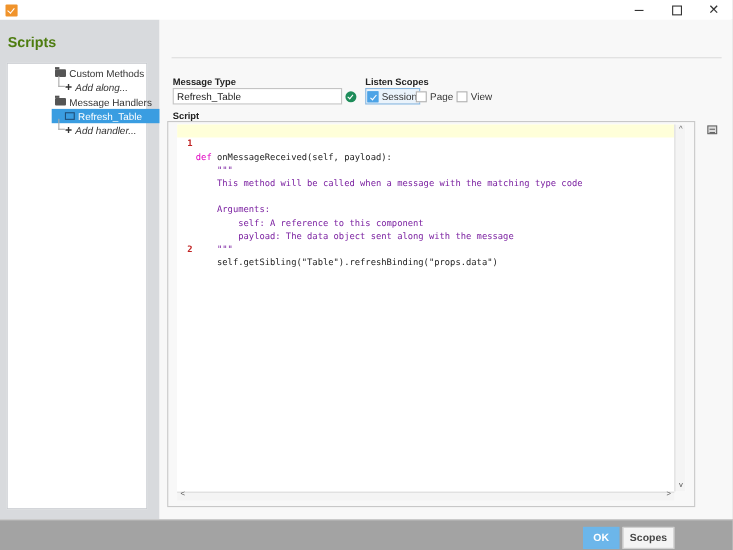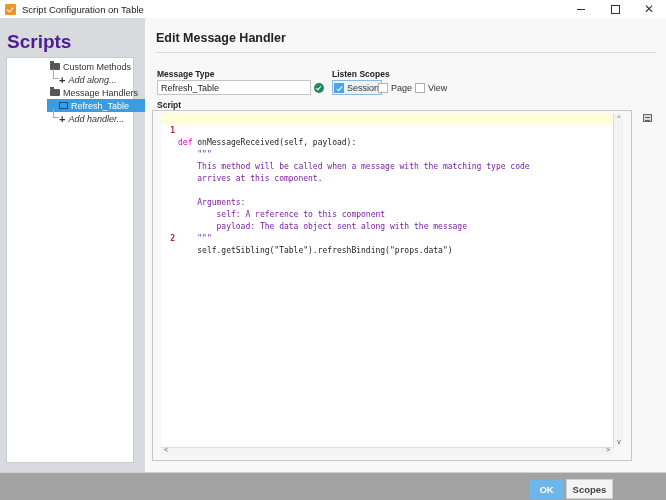--- a/index.html
+++ b/index.html
@@ -9,21 +9,21 @@
     .titlebar .app-icon { width: 11px; height: 11px; background: #f0932b; margin-left: 5px; border-radius: 1px; position: relative; }
     .titlebar .app-icon::after { content: ""; position: absolute; left: 3px; top: 2px; width: 3px; height: 5px; border-right: 1.5px solid #fff; border-bottom: 1.5px solid #fff; transform: rotate(40deg); }
     .titlebar .title { margin-left: 6px; font-size: 9.5px; color: #222; }
     .win-controls { position: absolute; right: 0; top: 0; height: 18px; display: flex; }
     .win-btn { width: 34px; height: 18px; display: flex; align-items: center; justify-content: center; color: #333; font-size: 11px; }
     .win-btn.min::before { content: ""; width: 8px; height: 1px; background: #333; }
     .win-btn.max::before { content: ""; width: 7px; height: 7px; border: 1px solid #333; }
     .win-btn.close { font-size: 12px; }
 
     .sidebar { position: absolute; left: 0; top: 18px; width: 145px; height: 454px; background: #d8dadd; }
-    .sidebar h2 { position: absolute; left: 7px; top: 13px; font-size: 19px; font-weight: bold; color: #4c1d95; }
+    .sidebar h2 { position: absolute; left: 7px; top: 13px; font-size: 13px; font-weight: bold; color: #4d7c0f; }
     .tree { position: absolute; left: 6px; top: 39px; width: 128px; height: 406px; background: #fff; border: 1px solid #c8cbd0; }
     .tree-item { position: absolute; left: 0; height: 13px; display: flex; align-items: center; font-size: 9px; color: #333; width: 100%; margin-left: 40px; }
     .tree-item .folder { width: 10px; height: 7px; background: #555; margin-left: 3px; margin-right: 3px; border-radius: 1px; position: relative; }
     .tree-item .folder::before { content: ""; position: absolute; left: 0; top: -2px; width: 4px; height: 2px; background: #555; }
     .tree-item .plus { margin-left: 12px; margin-right: 3px; font-weight: bold; font-size: 11px; color: #333; }
     .tree-item .connector { position: absolute; left: 6px; top: -4px; width: 6px; height: 10px; border-left: 1px solid #aaa; border-bottom: 1px solid #aaa; }
     .tree-item em { font-style: italic; }
     .tree-item.selected { background: #3a9de1; color: #fff; }
     .tree-item .msg-icon { width: 9px; height: 7px; border: 1.5px solid #1e4f7a; margin-left: 12px; margin-right: 3px; background: #3a9de1; }
 
@@ -64,21 +64,20 @@
     .btn.ok { left: 530px; width: 33px; background: #6cb6ea; border-color: #6cb6ea; color: #fff; }
     .btn.cancel { left: 566px; width: 47px; }
     .btn.apply { left: 616px; width: 45px; margin-top: 43px; }
   </style>
 </head>
 <body>
 
 <div class="window">
   <div class="titlebar">
     <span class="app-icon"></span>
-    <span class="title">Script Configuration on Table</span>
     <div class="win-controls">
       <div class="win-btn min"></div>
       <div class="win-btn max"></div>
       <div class="win-btn close">✕</div>
     </div>
   </div>
 
   <div class="sidebar">
     <h2>Scripts</h2>
     <div class="tree">
@@ -101,21 +100,20 @@
       </div>
       <div class="tree-item" style="top:54px">
         <span class="connector"></span>
         <span class="plus">+</span>
         <em>Add handler...</em>
       </div>
     </div>
   </div>
 
   <div class="main">
-    <h1>Edit Message Handler</h1>
     <div class="rule"></div>
 
     <div class="label" style="left:12px; top:51px">Message Type</div>
     <input class="msg-input" type="text" value="Refresh_Table" style="">
     <span class="valid-icon"></span>
 
     <div class="label" style="left:187px; top:51px">Listen Scopes</div>
     <label class="scope checked" style="left:187px">
       <span class="cb"></span>
       <span>Session</span>
@@ -138,24 +136,20 @@
             <span class="ln">1</span>
             <span class="txt"><span class="kw">def</span><span> onMessageReceived(self, payload):</span></span>
           </div>
           <div class="line">
             <span class="ln"></span>
             <span class="txt doc">    """</span>
           </div>
           <div class="line">
             <span class="ln"></span>
             <span class="txt doc">    This method will be called when a message with the matching type code</span>
-          </div>
-          <div class="line">
-            <span class="ln"></span>
-            <span class="txt doc">    arrives at this component.</span>
           </div>
           <div class="line">
             <span class="ln"></span>
             <span class="txt doc"></span>
           </div>
           <div class="line">
             <span class="ln"></span>
             <span class="txt doc">    Arguments:</span>
           </div>
           <div class="line">

